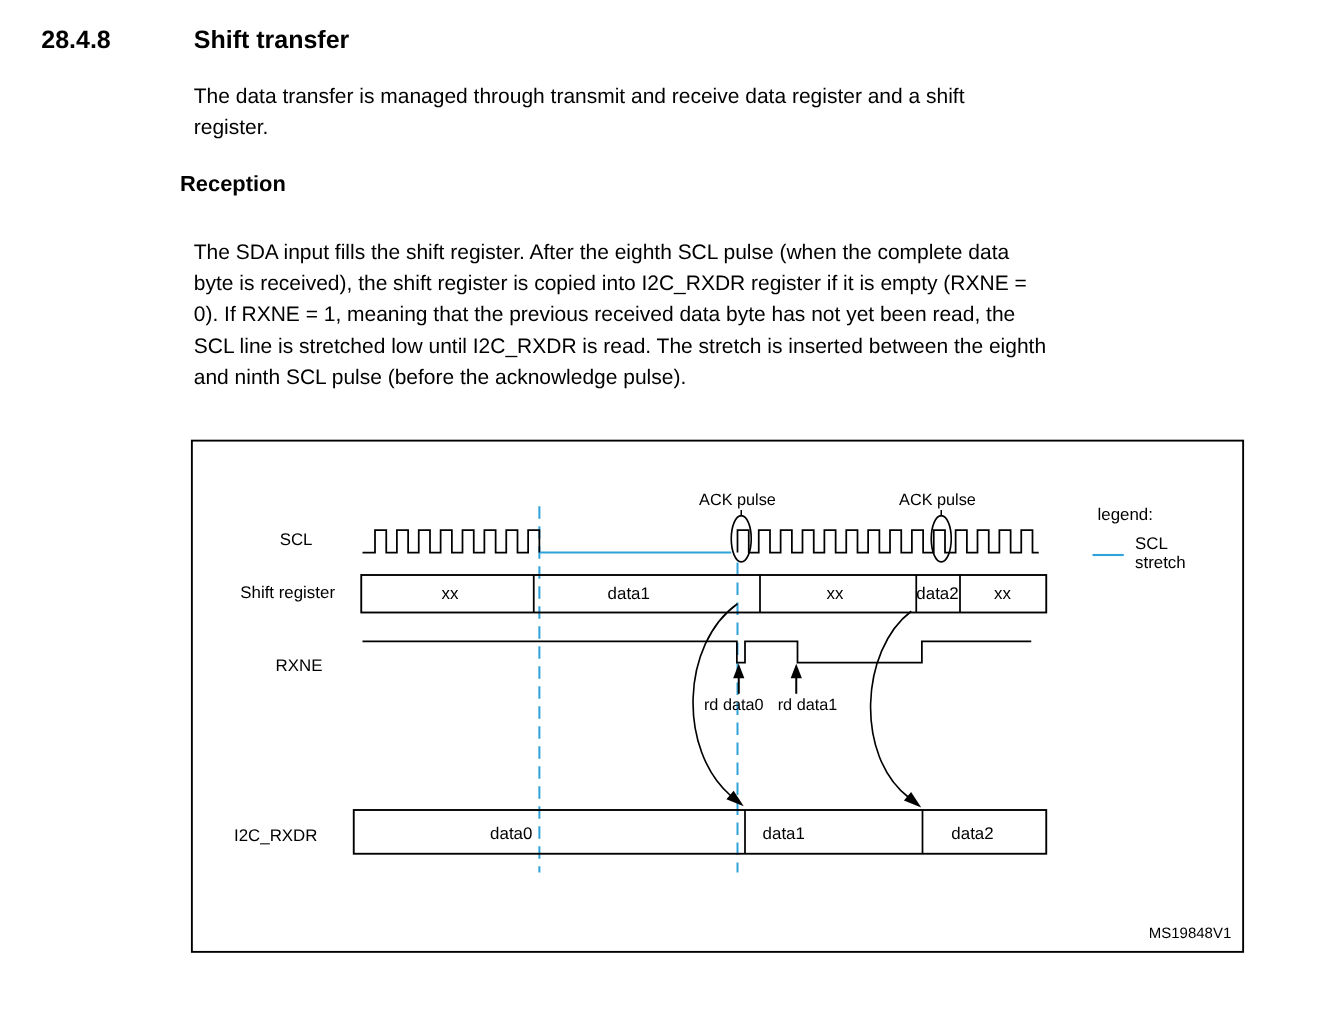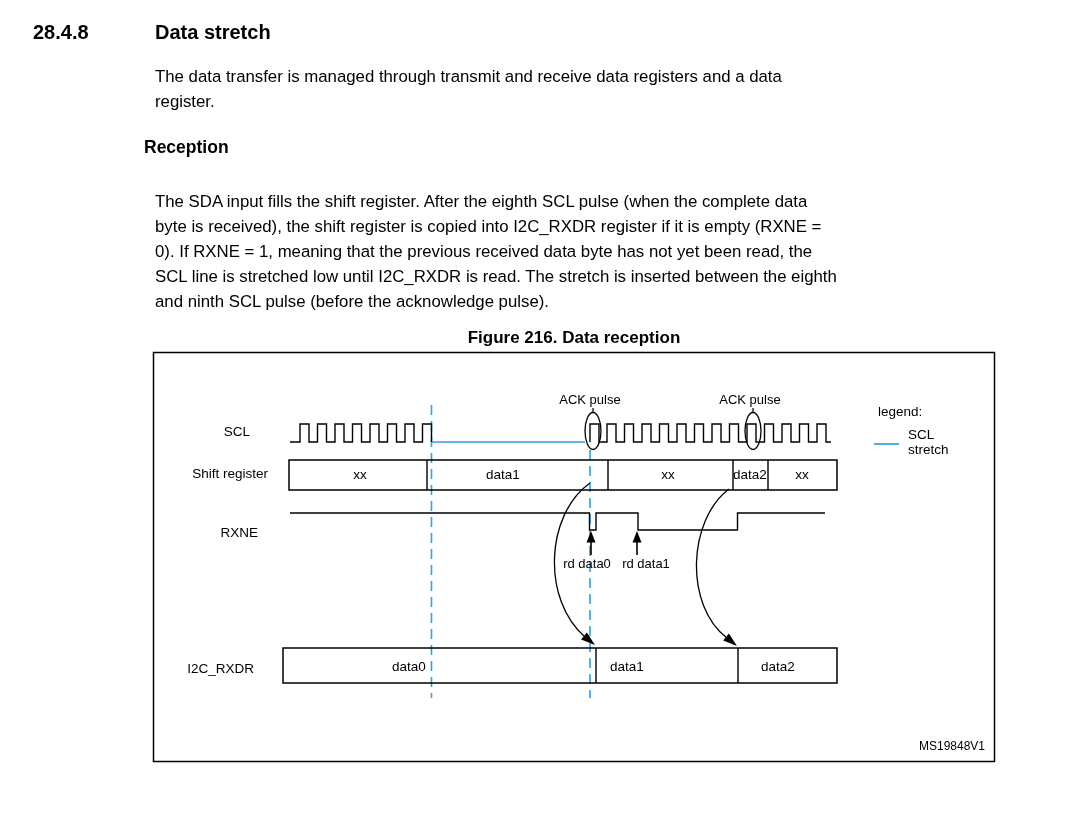--- a/index.html
+++ b/index.html
@@ -17,35 +17,34 @@
   svg.figure { position:absolute; left:0; top:0; }
   svg.figure text { font-family:"Liberation Sans", sans-serif; fill:#000; }
 </style>
 </head>
 <body>
 
 <div class="page">
 
   <div class="section-heading">
     <span class="section-number">28.4.8</span>
-    <span>Data stretch</span>
+    <span>Shift transfer</span>
   </div>
 
-  <div class="para" id="para1">The data transfer is managed through transmit and receive data registers and a data
+  <div class="para" id="para1">The data transfer is managed through transmit and receive data register and a shift
 register.</div>
 
   <div class="subheading">Reception</div>
 
   <div class="para" id="para2">The SDA input fills the shift register. After the eighth SCL pulse (when the complete data
 byte is received), the shift register is copied into I2C_RXDR register if it is empty (RXNE =
 0). If RXNE = 1, meaning that the previous received data byte has not yet been read, the
 SCL line is stretched low until I2C_RXDR is read. The stretch is inserted between the eighth
 and ninth SCL pulse (before the acknowledge pulse).</div>
 
-  <div class="figure-caption">Figure 216. Data reception</div>
 
   <svg class="figure" width="1073" height="826" viewBox="0 0 1073 826">
 
     <rect x="153.5" y="352.5" width="841" height="409" fill="none" stroke="#000" stroke-width="1.5"></rect>
 
     <path d="M431.5,405 V698" fill="none" stroke-width="1.6" stroke-dasharray="10 6" stroke="#2fa2d9"></path>
     <path d="M590,450 V698" fill="none" stroke-width="1.6" stroke-dasharray="10 6" stroke="#2fa2d9"></path>
 
     <text x="250" y="436" font-size="13.5" text-anchor="end">SCL</text>
     <path d="M290,442 H300 V424 H309 V442 H317.5 V424 H326.5 V442 H335 V424 H344 V442 H352.5 V424 H361.5 V442 H370 V424 H379 V442 H387.5 V424 H396.5 V442 H405 V424 H414 V442 H422.5 V424 H431.5 V442" fill="none" stroke="#000" stroke-width="1.4"></path>

